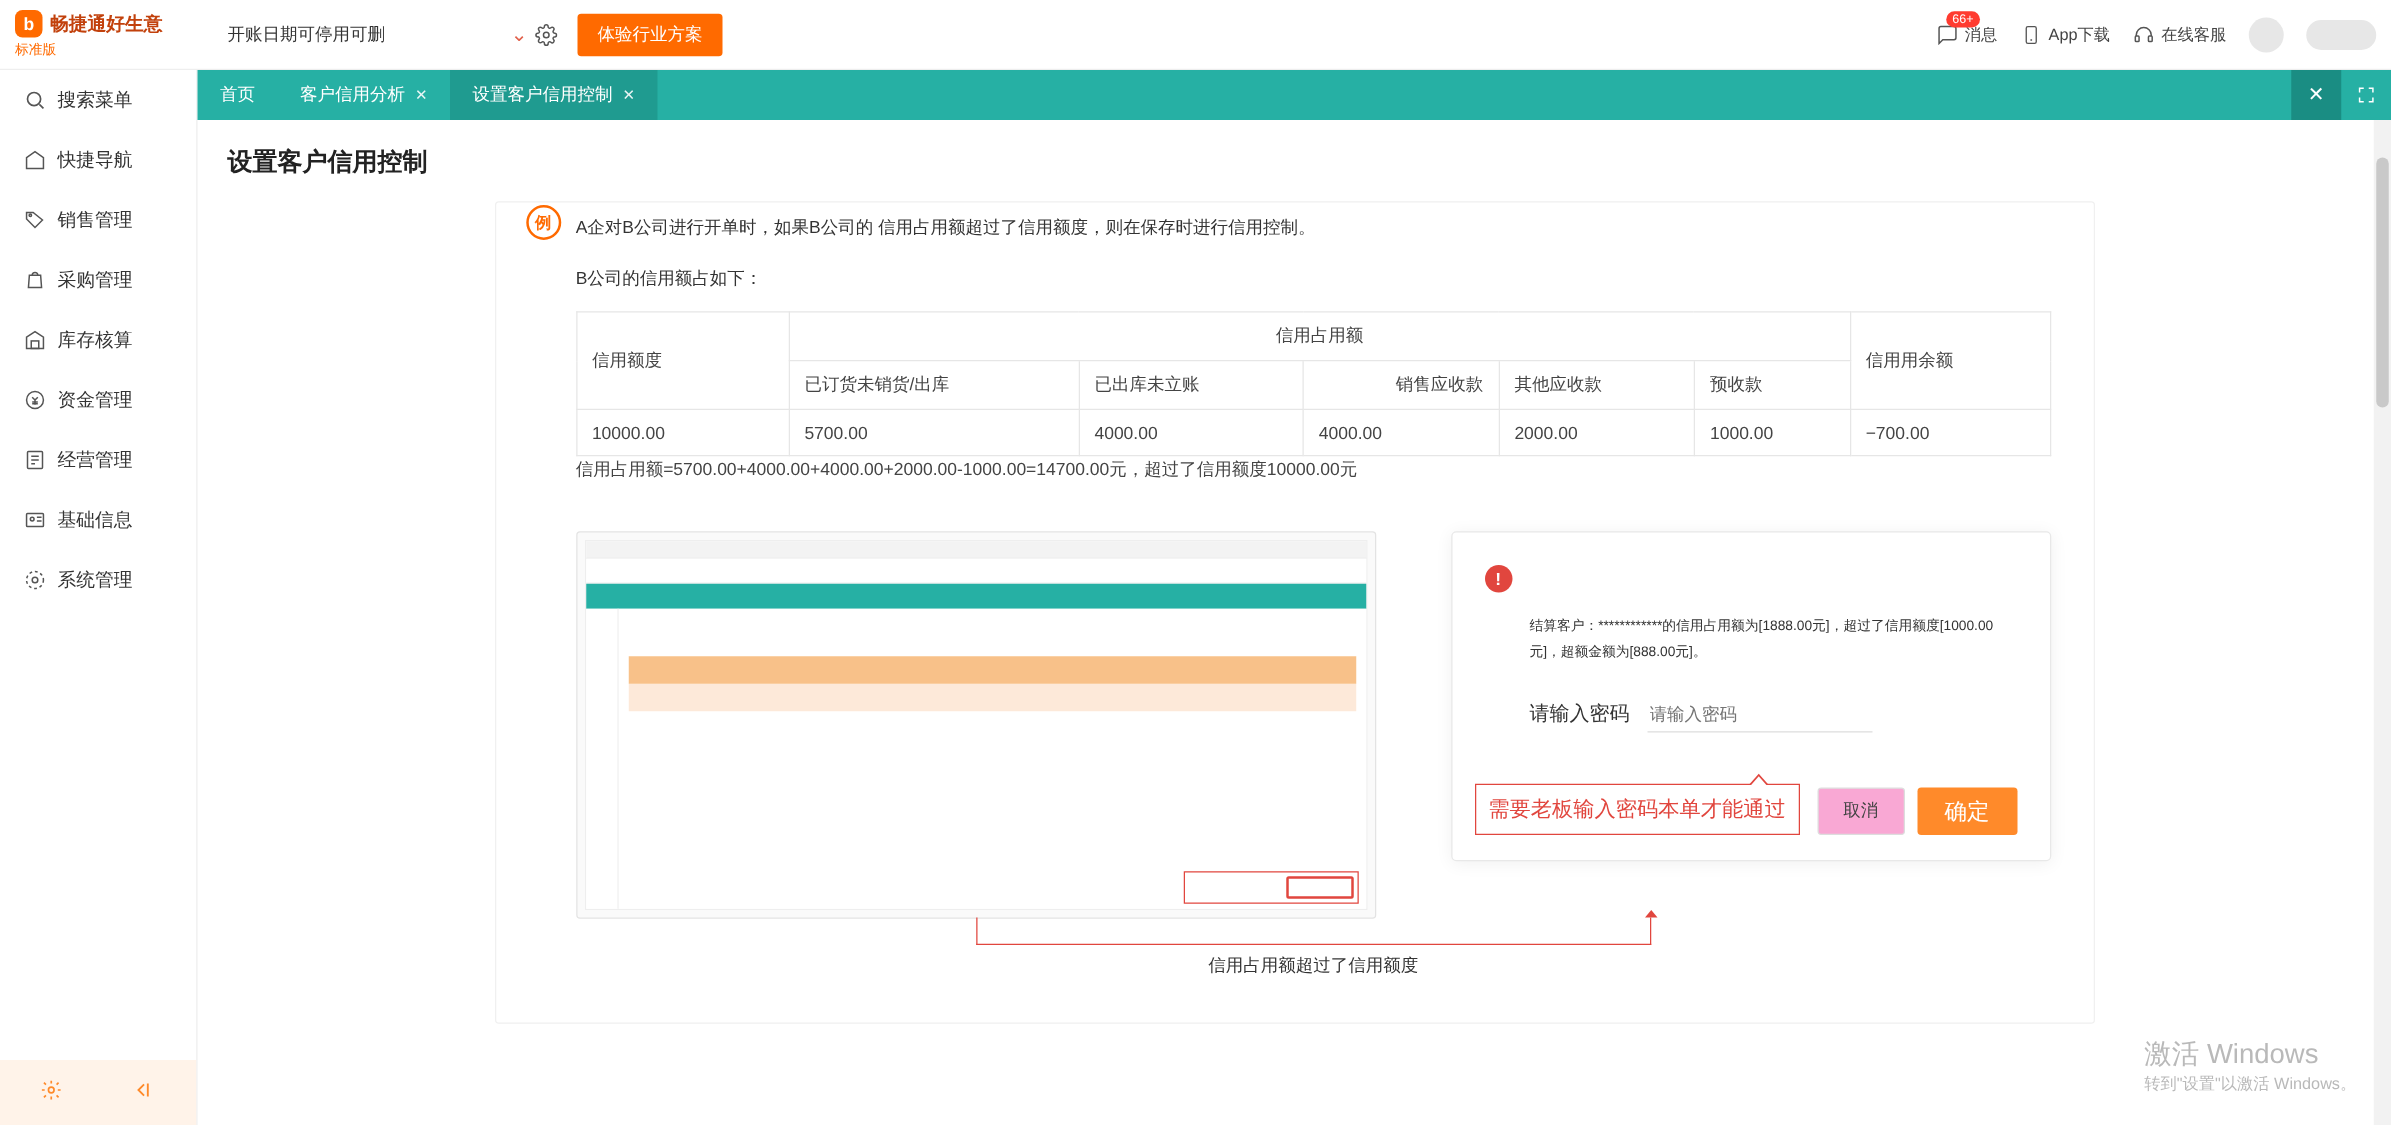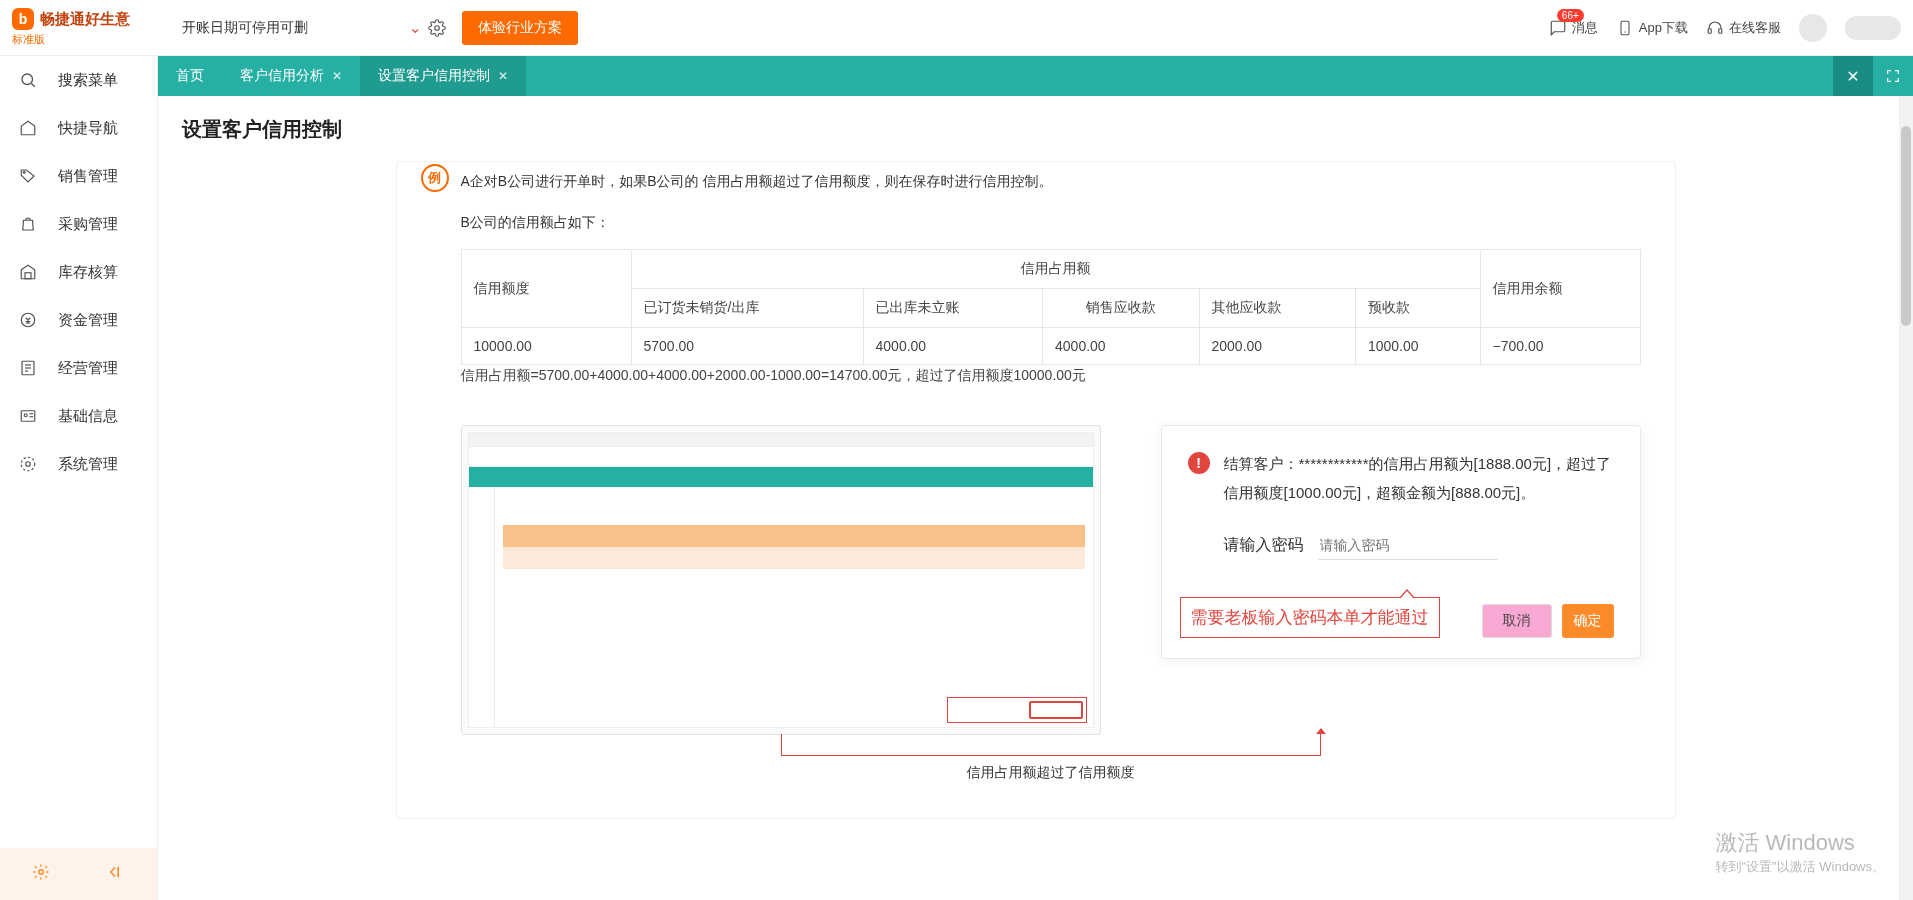--- a/index.html
+++ b/index.html
@@ -22,21 +22,21 @@
   .topbar-right { margin-left:auto; display:flex; align-items:center; gap:18px; font-size:13px; color:#444;}
   .tb-item { display:flex; align-items:center; gap:5px; cursor:pointer; position:relative;}
   .tb-icon { width:18px; height:18px; display:inline-flex; align-items:center; justify-content:center; color:#555;}
   .badge { position:absolute; top:-10px; left:8px; background:#ff3b30; color:#fff; font-size:10px; padding:1px 5px; border-radius:8px;}
   .avatar-sm { width:28px;height:28px;border-radius:50%;background:#e7e7e7;}
   .user-pill { width:56px;height:24px;border-radius:12px;background:#e7e7e7;}
 
   
   .shell { flex:1; display:flex; min-height:0; }
   .sidebar { width:158px; border-right:1px solid #eee; display:flex; flex-direction:column; background:#fff;}
-  .side-item { display:flex; align-items:center; gap:20px; padding:14px 18px; font-size:15px; color:#333; cursor:pointer;}
+  .side-item { display:flex; align-items:center; gap:8px; padding:14px 18px; font-size:15px; color:#333; cursor:pointer;}
   .side-item .ico { width:20px;height:20px;display:flex;align-items:center;justify-content:center; color:#555;}
   .side-bottom { margin-top:auto; height:52px; background:#fff3e9; display:flex; align-items:center; justify-content:space-between; padding:0 32px;}
   .side-bottom svg { color:#ff8a2a; }
 
   .main { flex:1; display:flex; flex-direction:column; min-width:0;}
 
   .tabbar { height:40px; background:#26b0a4; display:flex; align-items:stretch; }
   .tab { display:flex; align-items:center; padding:0 18px; color:#fff; font-size:14px; gap:8px; cursor:pointer;}
   .tab.active { background:#1f9b90; }
   .tab-x { font-size:12px; opacity:.9; cursor:pointer;}
@@ -69,29 +69,29 @@
   .shot-nav { position:absolute;left:0;top:54px;bottom:0;width:26px;background:#fff;border-right:1px solid #eee;}
   .shot-body { position:absolute; left:26px; right:0; top:54px; bottom:0; background:#fff;}
   .shot-th { height:22px;background:#f6b26b;margin:38px 8px 0;opacity:.8;}
   .shot-row { height:22px;background:#fde9d9;margin:0 8px;}
   .shot-save { position:absolute; right:10px; bottom:8px; width:54px;height:18px;border:2px solid #e1463e; border-radius:2px;}
   .shot-outline { position:absolute; right:6px; bottom:4px; width:140px;height:26px;border:1px solid #e1463e; pointer-events:none;}
 
   .dialog { width:480px; border:1px solid #e8e8e8; border-radius:4px; box-shadow:0 2px 14px rgba(0,0,0,.06); padding:24px 26px 20px; background:#fff; position:relative;}
   .dlg-row1 { display:flex; gap:14px; align-items:flex-start;}
   .dlg-icon { width:22px;height:22px;border-radius:50%;background:#e1463e;color:#fff;display:flex;align-items:center;justify-content:center;font-weight:700;font-size:14px;flex-shrink:0; margin-top:2px;}
-  .dlg-text { font-size:15px; line-height:1.9; color:#333;}
+  .dlg-text { font-size:11px; line-height:1.9; color:#333;margin-top:41px;}
   .dlg-input-row { display:flex; align-items:center; gap:14px; margin-top:24px; margin-left:36px;}
   .dlg-input-row input { border:none; border-bottom:1px solid #ddd; padding:6px 2px; font-size:14px; outline:none; width:180px;}
   .dlg-callout { position:absolute; left:18px; bottom:20px; border:1px solid #e1463e; color:#e1463e; font-size:17px; padding:8px 10px; background:#fff;}
   .dlg-callout::after { content:""; position:absolute; top:-9px; right:24px; width:0;height:0;border-left:8px solid transparent;border-right:8px solid transparent;border-bottom:9px solid #e1463e;}
   .dlg-callout::before { content:""; position:absolute; top:-7px; right:25px; width:0;height:0;border-left:7px solid transparent;border-right:7px solid transparent;border-bottom:8px solid #fff; z-index:1;}
   .dlg-btns { display:flex; justify-content:flex-end; gap:10px; margin-top:44px;}
   .btn-plain { border:1px solid #ddd; background:#f9a8d4; padding:7px 20px; border-radius:3px; font-size:14px; cursor:pointer; color:#444;}
-  .btn-primary { border:none; background:#ff8a2a; color:#fff; padding:7px 12px; border-radius:3px; font-size:14px; cursor:pointer;}
+  .btn-primary { border:none; background:#ff8a2a; color:#fff; padding:7px 22px; border-radius:3px; font-size:18px; cursor:pointer;}
 
   .annot-line { margin-top:20px; text-align:center; font-size:14px; color:#333;}
   .annot-wrap { border-top:1px solid #e1463e; width:540px; margin:0 auto; position:relative;}
   .annot-wrap .up1 { position:absolute; left:0; top:-22px; width:1px;height:22px;background:#e1463e;}
   .annot-wrap .up2 { position:absolute; right:0; top:-22px; width:1px;height:22px;background:#e1463e;}
   .annot-wrap .up2::before { content:""; position:absolute; top:-6px; left:-4px; width:0;height:0;border-left:5px solid transparent;border-right:5px solid transparent;border-bottom:6px solid #e1463e;}
 
   .scrollbar-fake { position:absolute; right:0; top:0; bottom:0; width:14px; background:#f2f2f2;}
   .scrollbar-thumb { position:absolute; right:2px; width:10px; top:30px; height:200px; background:#c9c9c9; border-radius:5px;}
 
@@ -293,21 +293,21 @@
             <table class="credit">
               <tbody>
                   <tr>
                 <th rowspan="2" style="text-align:left;width:170px;">信用额度</th>
                 <th colspan="5">信用占用额</th>
                 <th rowspan="2" style="text-align:left;width:160px;">信用用余额</th>
               </tr>
               <tr>
                 <th style="text-align:left">已订货未销货/出库</th>
                 <th style="text-align:left">已出库未立账</th>
-                <th style="text-align:center">销售应收款</th>
+                <th style="text-align:right">销售应收款</th>
                 <th style="text-align:left">其他应收款</th>
                 <th style="text-align:left">预收款</th>
               </tr>
               <tr>
                 <td>10000.00</td>
                 <td>5700.00</td>
                 <td>4000.00</td>
                 <td>4000.00</td>
                 <td>2000.00</td>
                 <td>1000.00</td>

